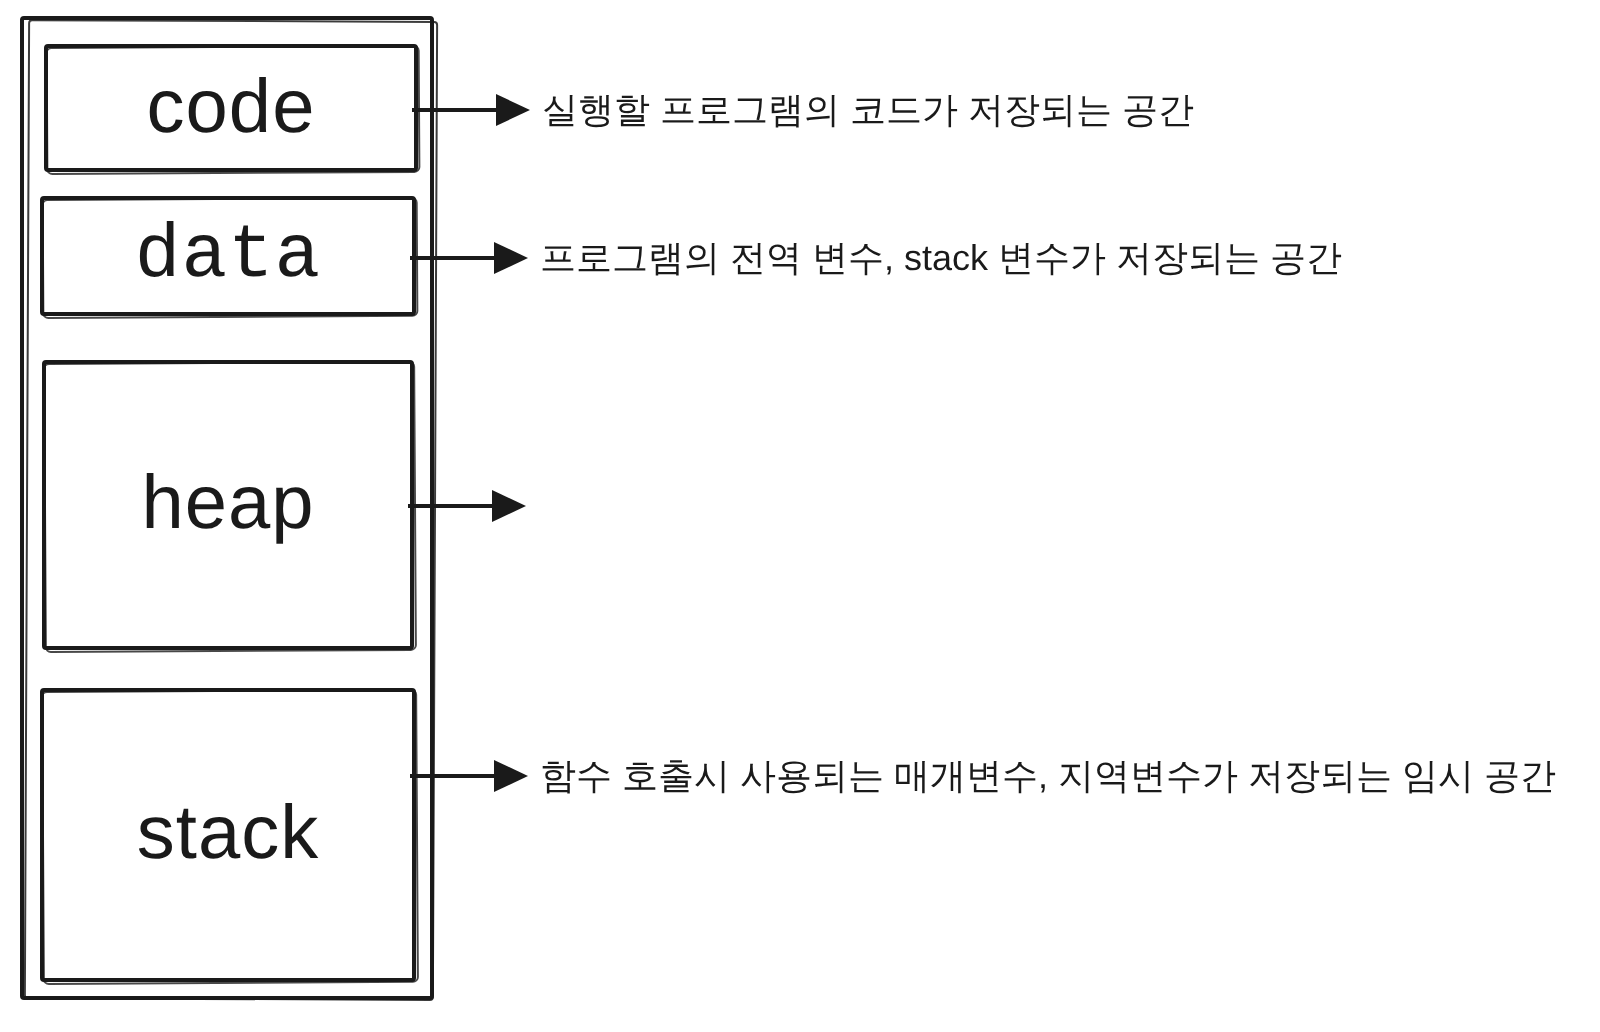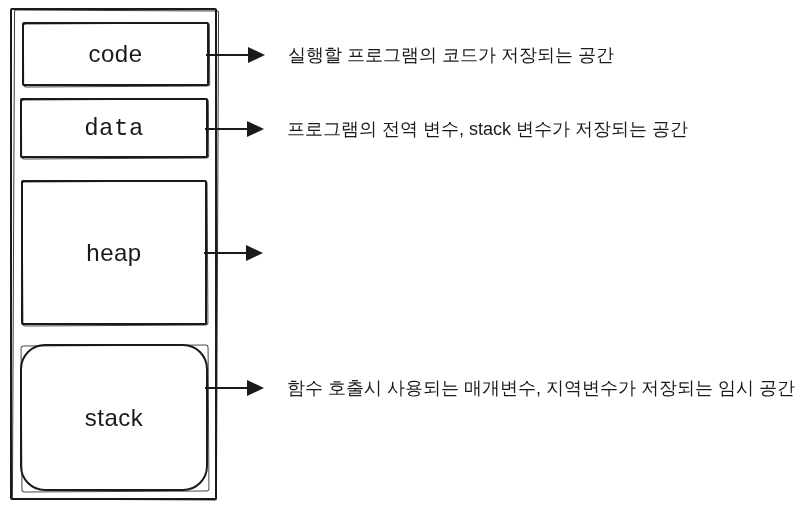--- a/index.html
+++ b/index.html
@@ -39,38 +39,38 @@
   }
   
   .section-box {
     position: absolute;
     border: 2.2px solid #1a1a1a;
     border-radius: 2px;
     background: #ffffff;
     display: flex;
     align-items: center;
     justify-content: center;
-    font-size: 24px;
+    font-size: 38px;
     letter-spacing: 0.5px;
     color: #1a1a1a;
   }
   .section-box::after {
     content: "";
     position: absolute;
     inset: -2px;
     border: 1.2px solid #1a1a1a;
     border-radius: 3px;
     transform: rotate(-0.35deg) translate(1px, 1px);
     opacity: 0.8;
     pointer-events: none;
   }
   .box-code  { left: 22px; top: 22px;  width: 183px; height: 60px; }
   .box-data  { left: 20px; top: 98px;  width: 184px; height: 56px; font-family: Liberation Mono, monospace; }
   .box-heap  { left: 21px; top: 180px; width: 182px; height: 141px; align-items: center; }
-  .box-stack { left: 20px; top: 344px; width: 184px; height: 143px; border-radius: 25px; }
+  .box-stack { left: 20px; top: 344px; width: 184px; height: 143px; }
 
   
   .annotation {
     position: absolute;
     display: flex;
     align-items: center;
     height: 24px;
   }
   .row-code  { left: 206px; top: 43px; }
   .row-data  { left: 205px; top: 117px; }
@@ -85,21 +85,21 @@
   }
   .arrow-head {
     width: 0;
     height: 0;
     border-left: 17px solid #1a1a1a;
     border-top: 8px solid transparent;
     border-bottom: 8px solid transparent;
     flex: none;
   }
   .arrow-text {
-    margin-left: 23px;
+    margin-left: 6px;
     font-size: 18px;
     white-space: nowrap;
     color: #1a1a1a;
     text-align: right;
   }
 </style>
 </head>
 <body>
 
 <div class="canvas">

